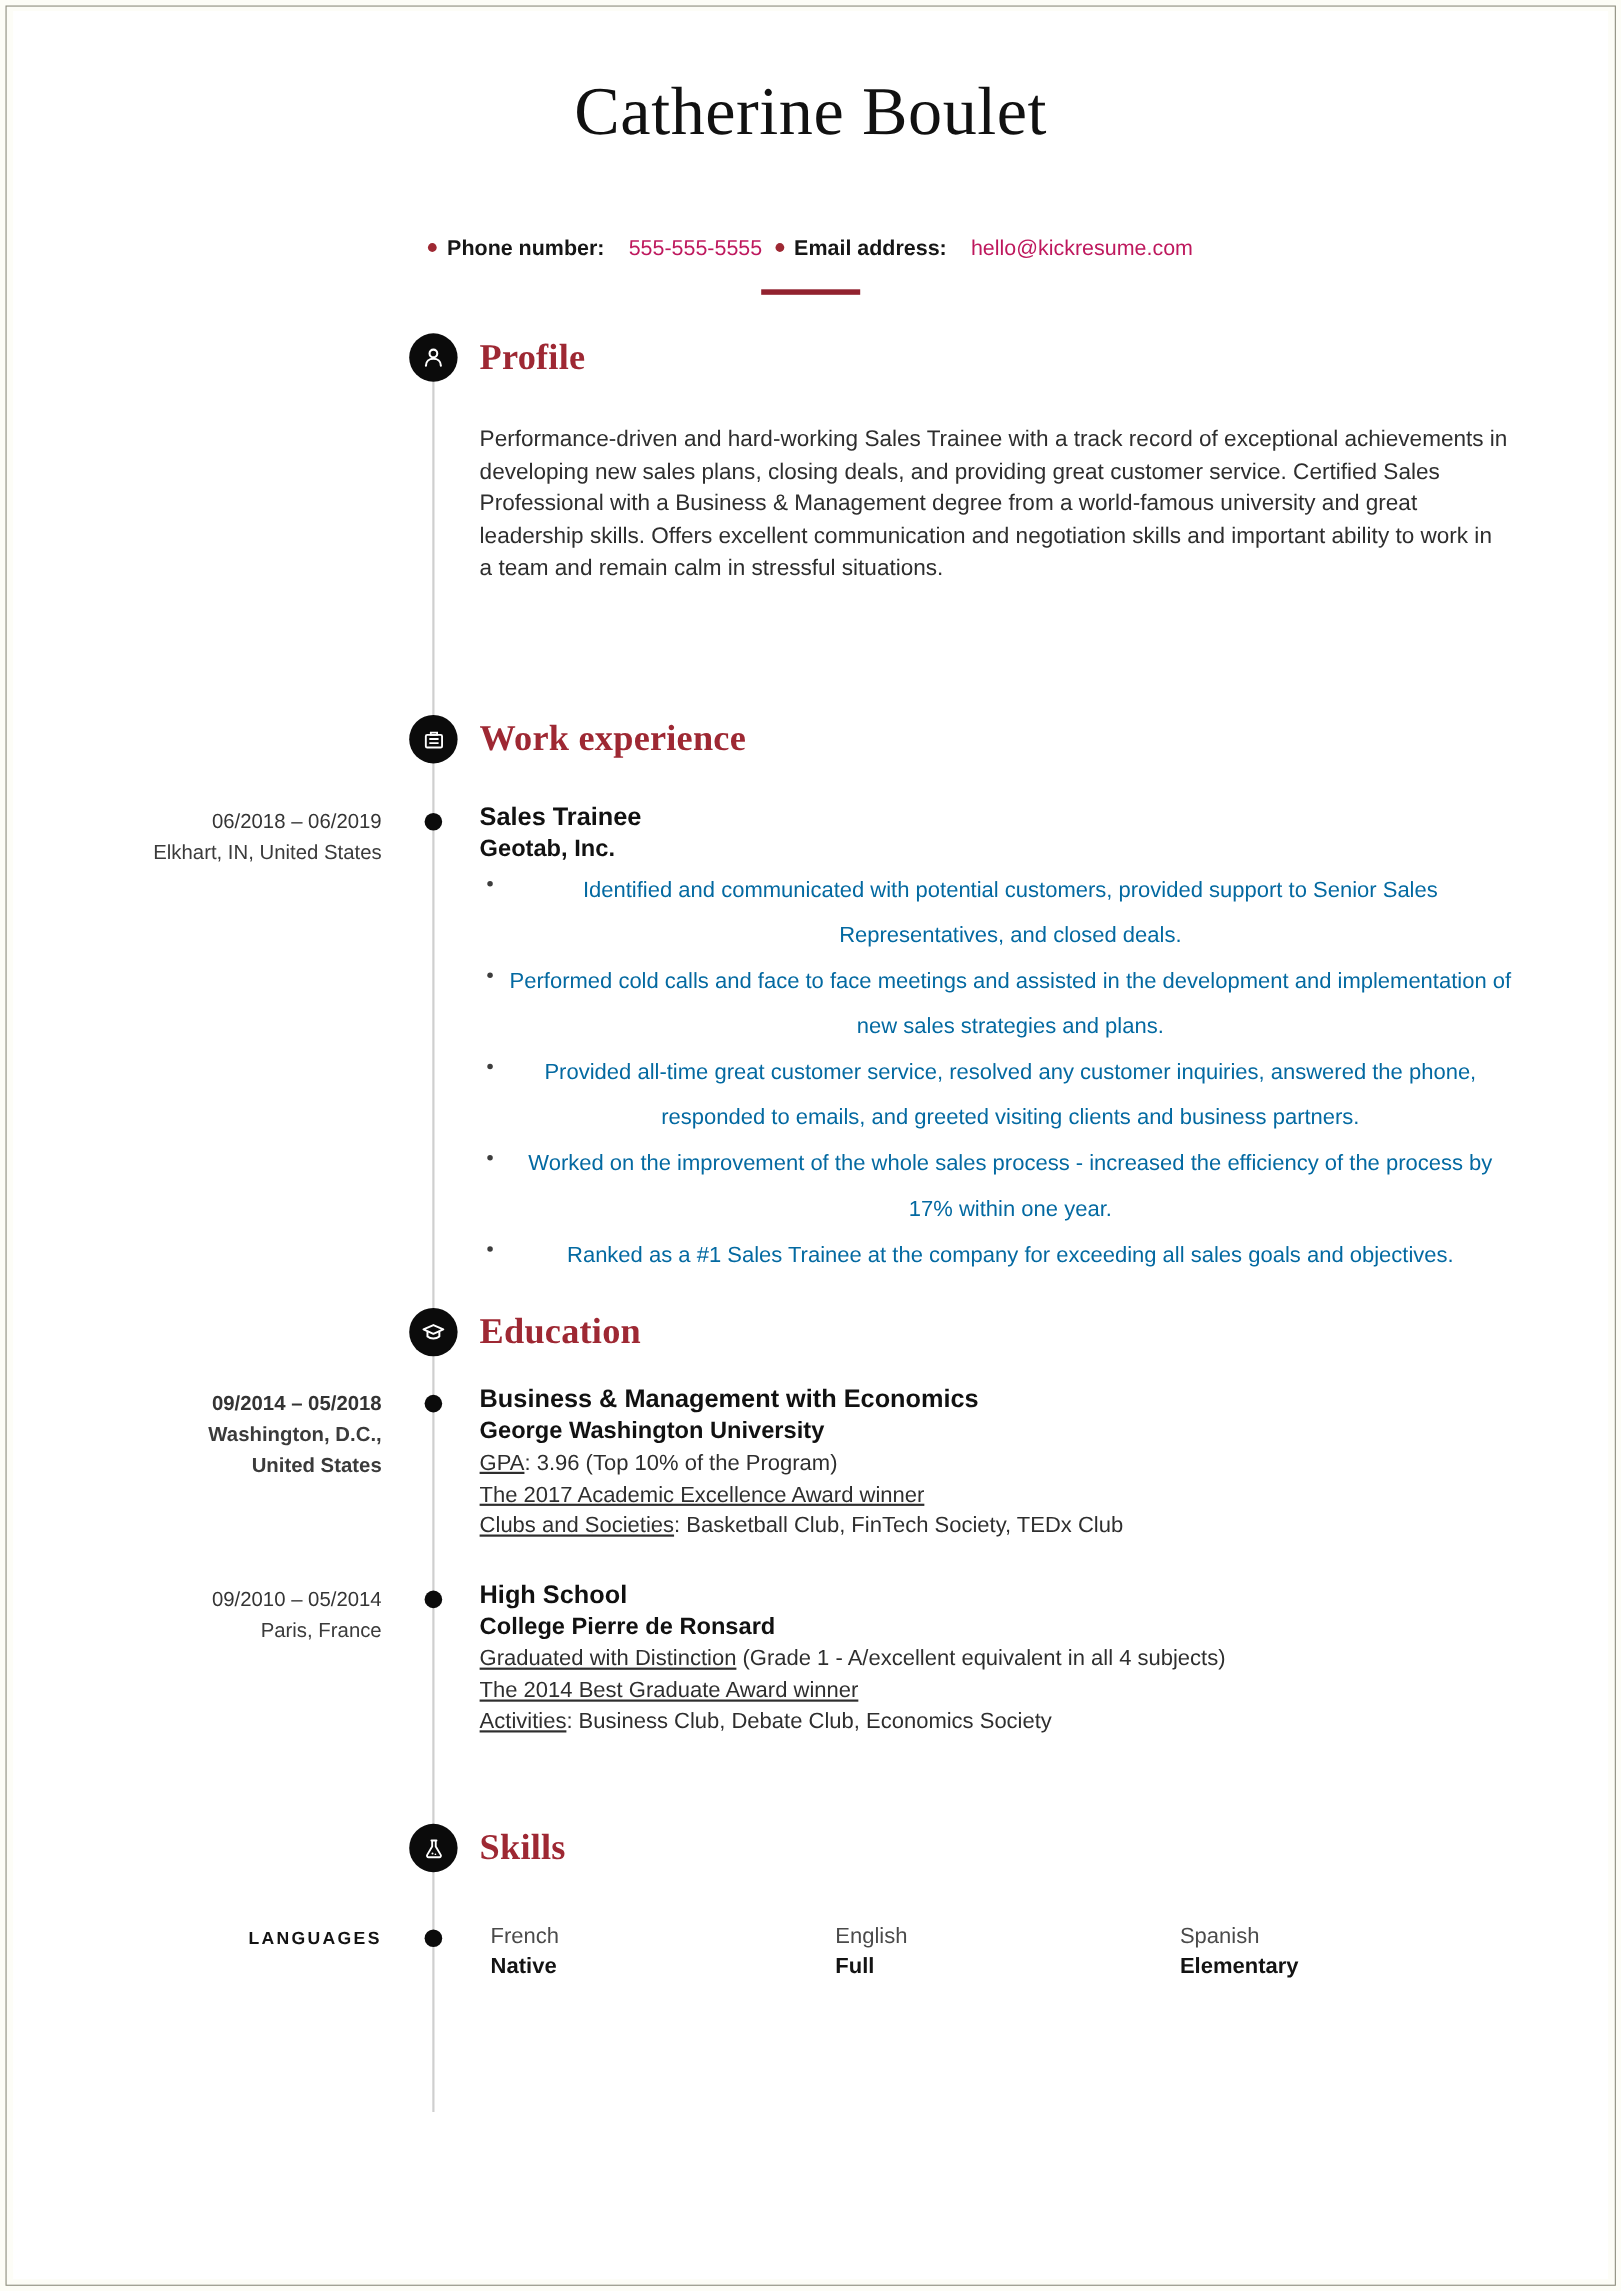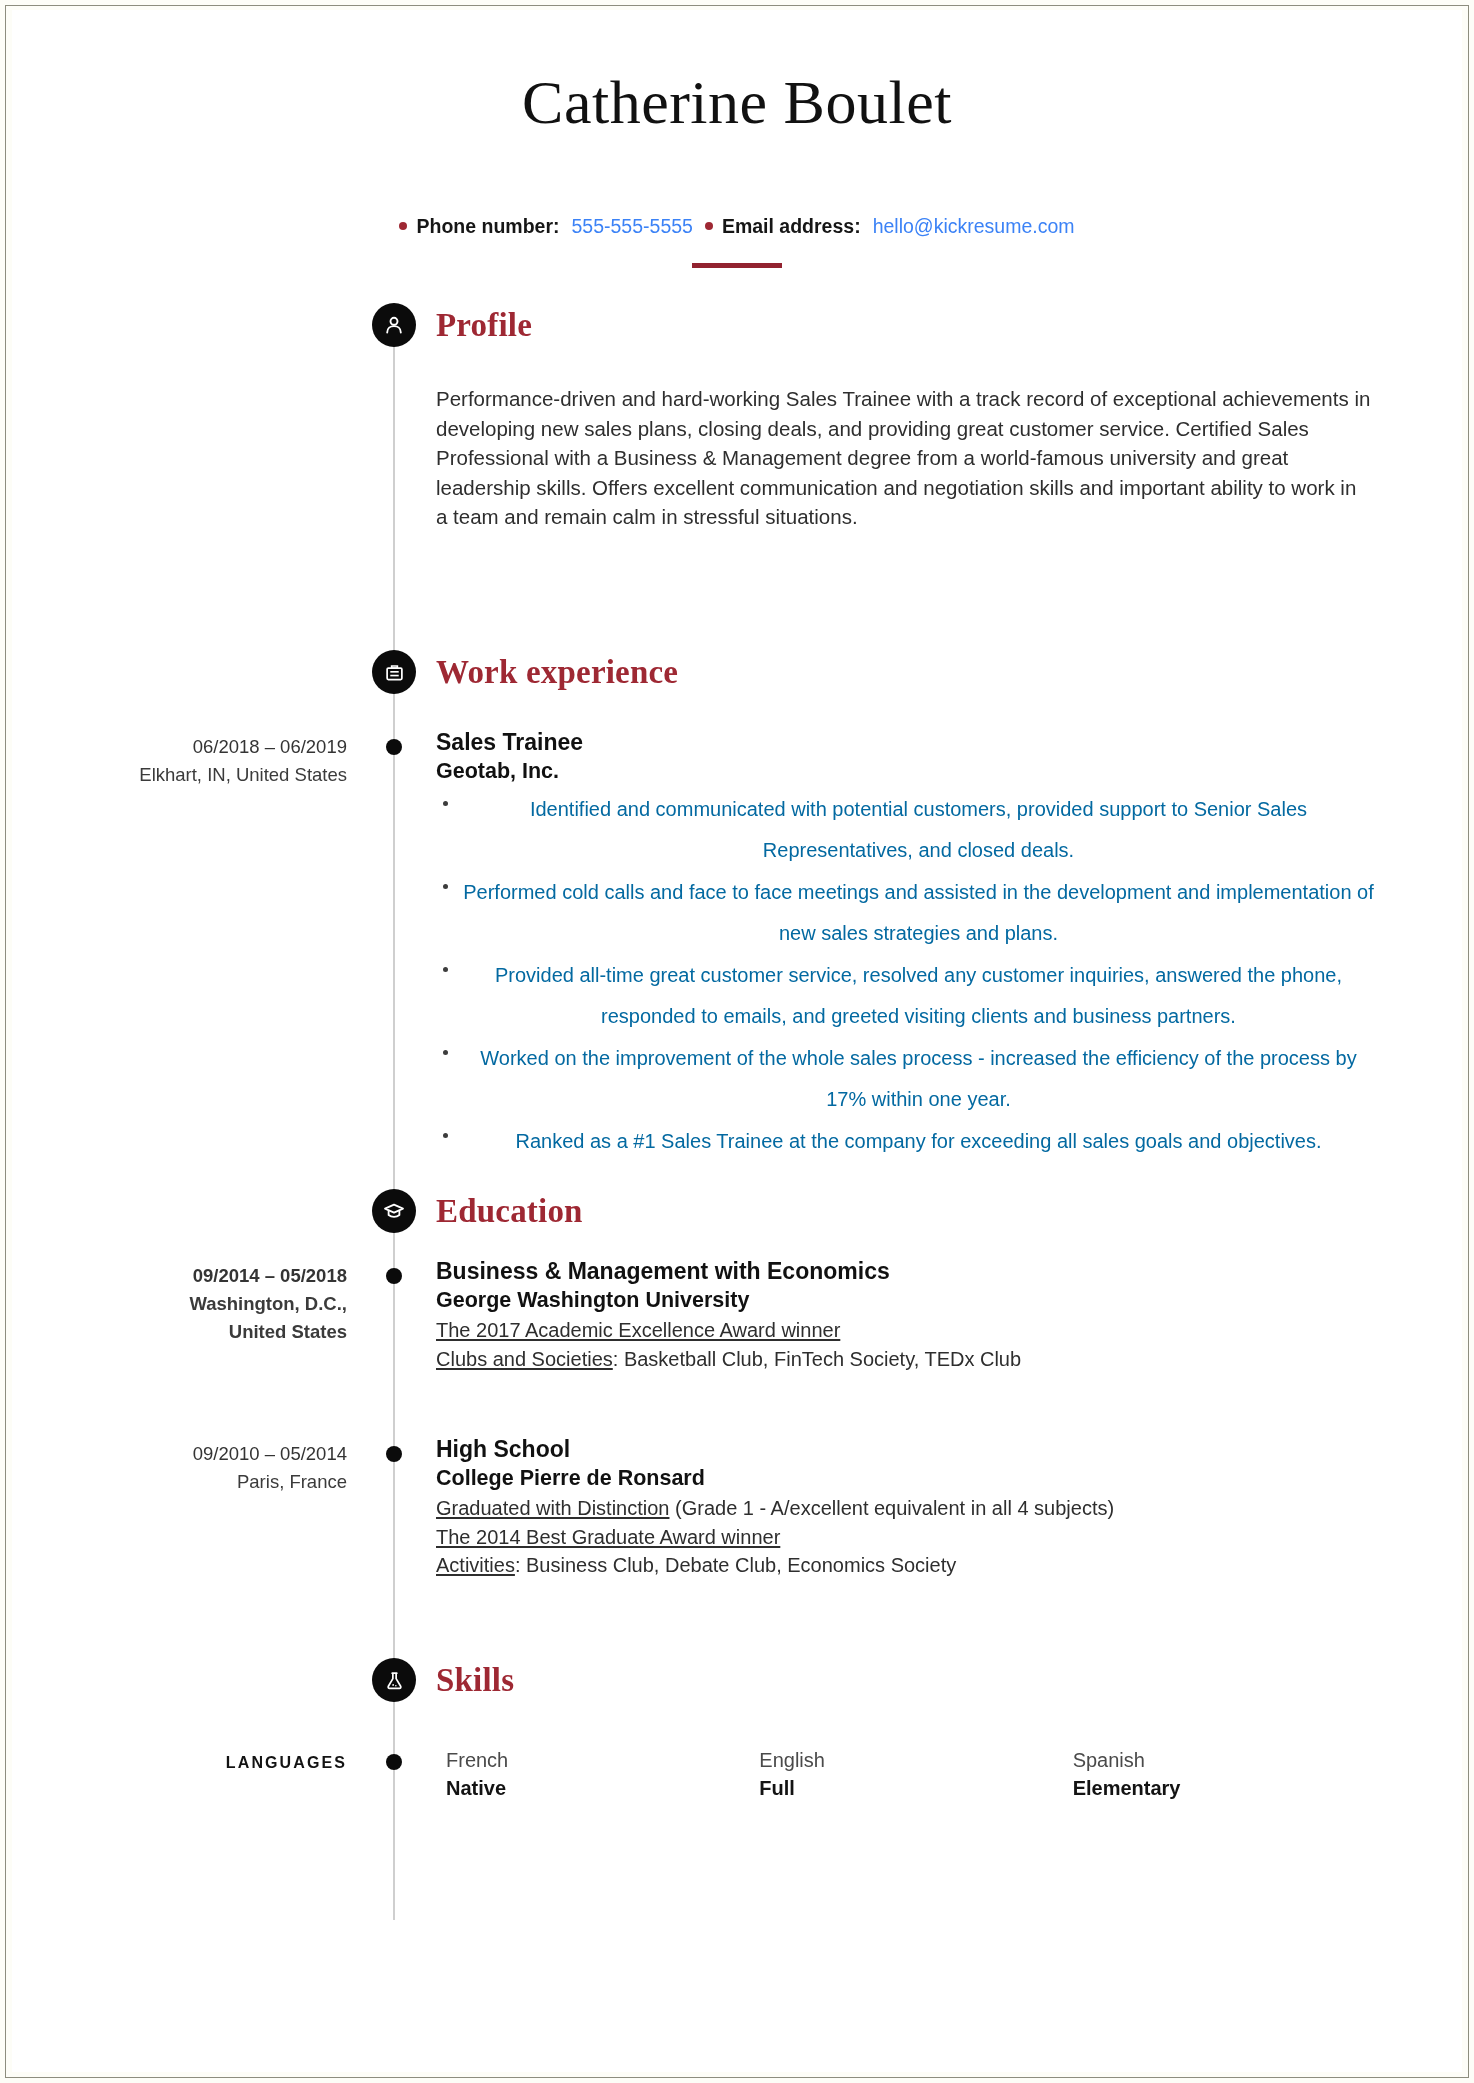--- a/index.html
+++ b/index.html
@@ -72,22 +72,22 @@
     background: #9e2833;
     vertical-align: middle;
     margin: 0 9px 3px 0;
   }
   .contact-dot.second { margin-left: 12px; }
   .contact-label {
     font-weight: bold;
     color: #161616;
   }
   .contact-value {
-    color: #3b82f6;
-    margin-left: 12px;
+    color: #be185d;
+    margin-left: 22px;
   }
   .header-divider {
     position: absolute;
     left: 50%;
     margin-left: -45px;
     top: 253px;
     width: 90px;
     height: 5px;
     background: #92222f;
   }
@@ -310,20 +310,21 @@
         <div class="entry-meta" style="top:1252px;font-weight:bold;">
           <div>09/2014 – 05/2018</div>
           <div class="meta-loc">Washington, D.C.,</div>
           <div class="meta-loc">United States</div>
         </div>
         <div class="entry-dot" style="top:1258px;"></div>
         <div class="entry-body" style="top:1247px;">
           <div class="entry-title">Business &amp; Management with Economics</div>
           <div class="entry-sub">George Washington University</div>
           <div class="entry-lines">
+            <div class="line"><span class="u">GPA</span><span>: 3.96 (Top 10% of the Program)</span></div>
             <div class="line"><span class="u">The 2017 Academic Excellence Award winner</span><span></span></div>
             <div class="line"><span class="u">Clubs and Societies</span><span>: Basketball Club, FinTech Society, TEDx Club</span></div>
           </div>
         </div>
       </div>
 
       <div class="entry">
         <div class="entry-meta" style="top:1430px;">
           <div>09/2010 – 05/2014</div>
           <div class="meta-loc">Paris, France</div>

